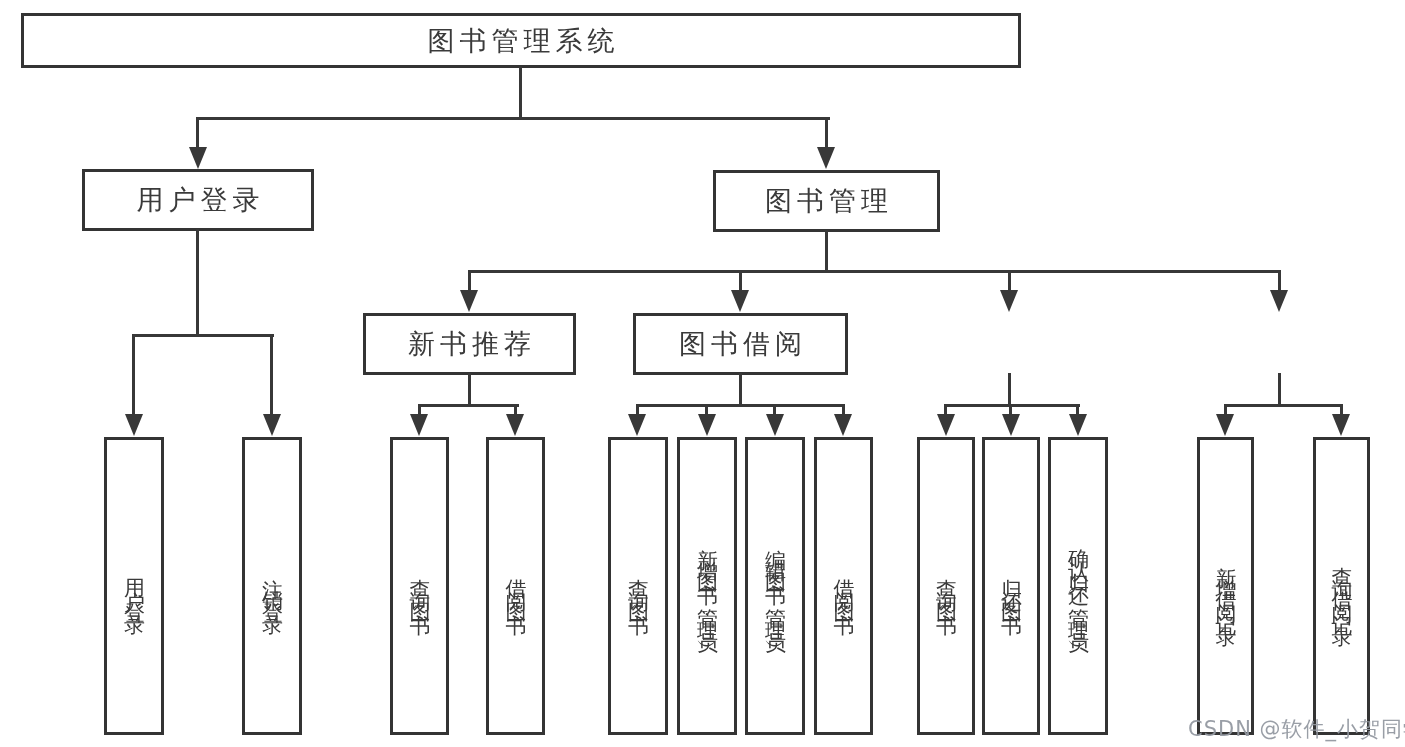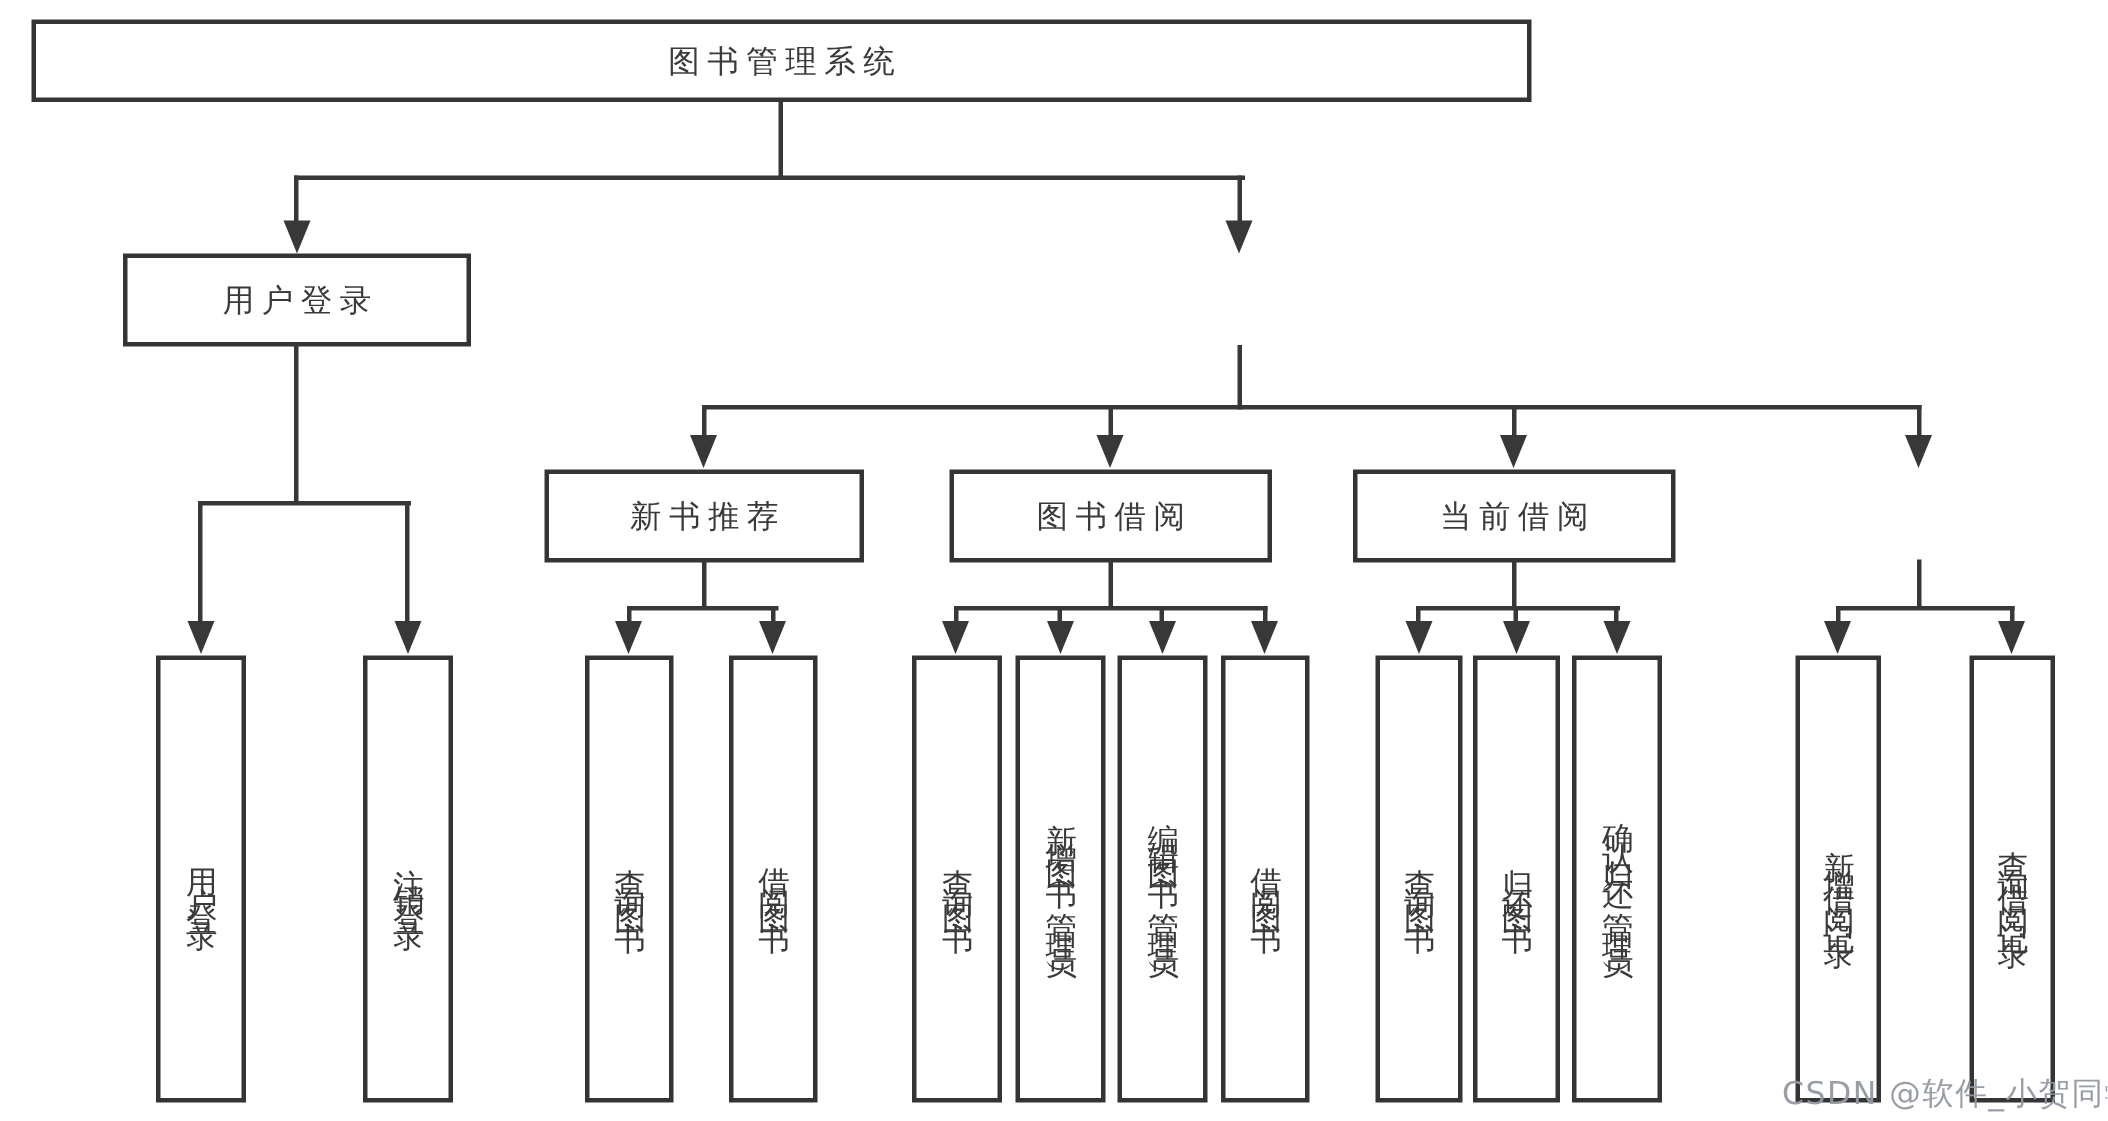--- a/index.html
+++ b/index.html
@@ -5,21 +5,21 @@
   html,body{margin:0;padding:0;background:#ffffff;}
   .canvas{
     position:relative;width:1405px;height:747px;background:#ffffff;overflow:hidden;
     font-family:"DejaVu Sans",sans-serif;color:#333333;
   }
   .box{
     position:absolute;border:3px solid #343434;background:#ffffff;
     display:flex;align-items:center;justify-content:center;box-sizing:border-box;
   }
   .label-h{
-    font-size:21px;letter-spacing:5px;color:#3a3a3a;white-space:nowrap;
+    font-size:27px;letter-spacing:5px;color:#3a3a3a;white-space:nowrap;
     padding-left:5px; 
   }
   .label-v{
     writing-mode:vertical-rl;text-orientation:mixed;
     font-size:21px;letter-spacing:12px;line-height:1;color:#3a3a3a;
   }
   .seg{position:absolute;background:#383838;}
   .arrow{
     position:absolute;width:0;height:0;
     border-left:9px solid transparent;border-right:9px solid transparent;
@@ -35,29 +35,29 @@
 
 <div class="canvas">
 
   <div class="box" style="left:21px;top:13px;width:1000px;height:55px">
     <span class="label-h">图书管理系统</span>
   </div>
 
   <div class="box" style="left:82px;top:169px;width:232px;height:62px">
     <span class="label-h">用户登录</span>
   </div>
+  <div class="box" style="left:713px;top:170px;width:227px;height:62px">
+    <span class="label-h">图书管理</span>
+  </div>
 
   <div class="box" style="left:633px;top:313px;width:215px;height:62px">
     <span class="label-h">图书借阅</span>
   </div>
   <div class="box" style="left:363px;top:313px;width:213px;height:62px">
     <span class="label-h">新书推荐</span>
-  </div>
-  <div class="box" style="left:902px;top:313px;width:215px;height:62px">
-    <span class="label-h">当前借阅</span>
   </div>
 
   <div class="box" style="left:104px;top:437px;width:60px;height:298px">
     <span class="label-v">用户登录</span>
   </div>
   <div class="box" style="left:242px;top:437px;width:60px;height:298px">
     <span class="label-v">注销登录</span>
   </div>
 
   <div class="box" style="left:390px;top:437px;width:59px;height:298px">

